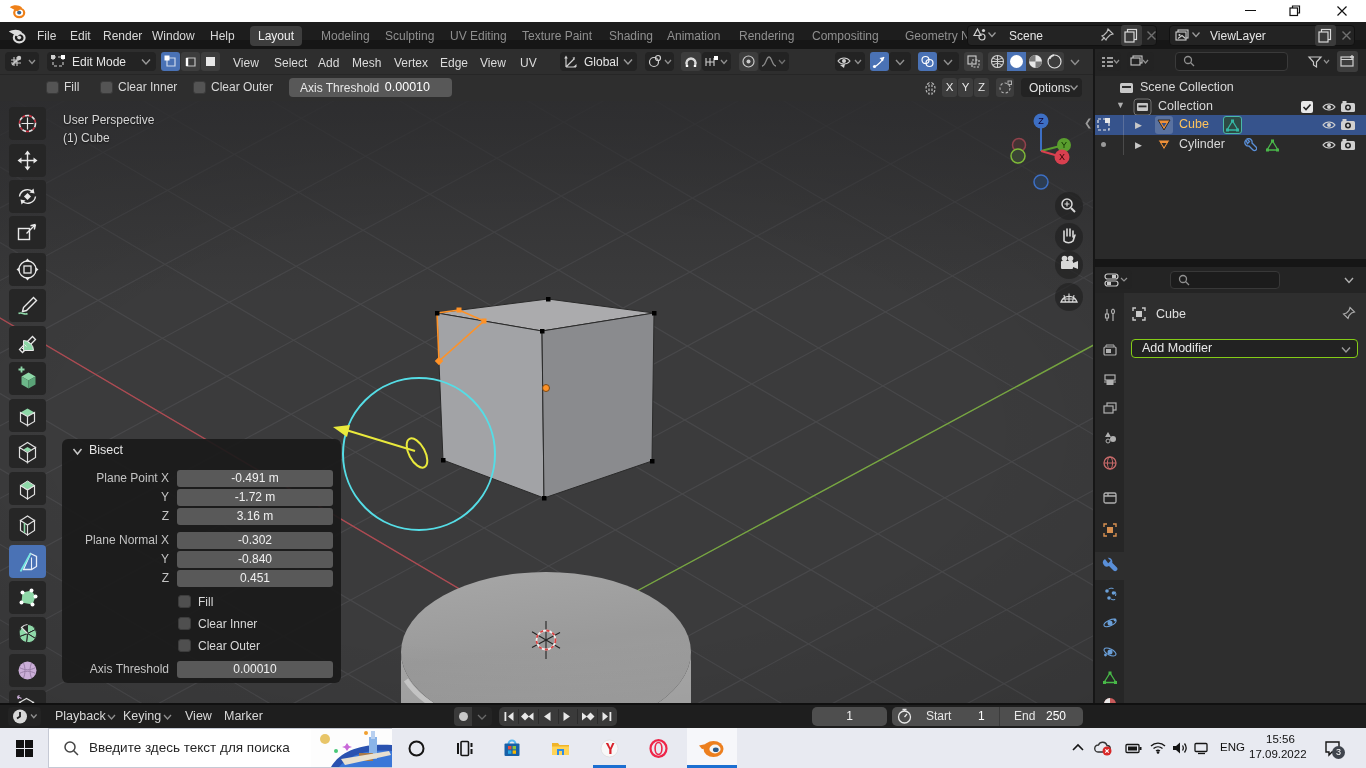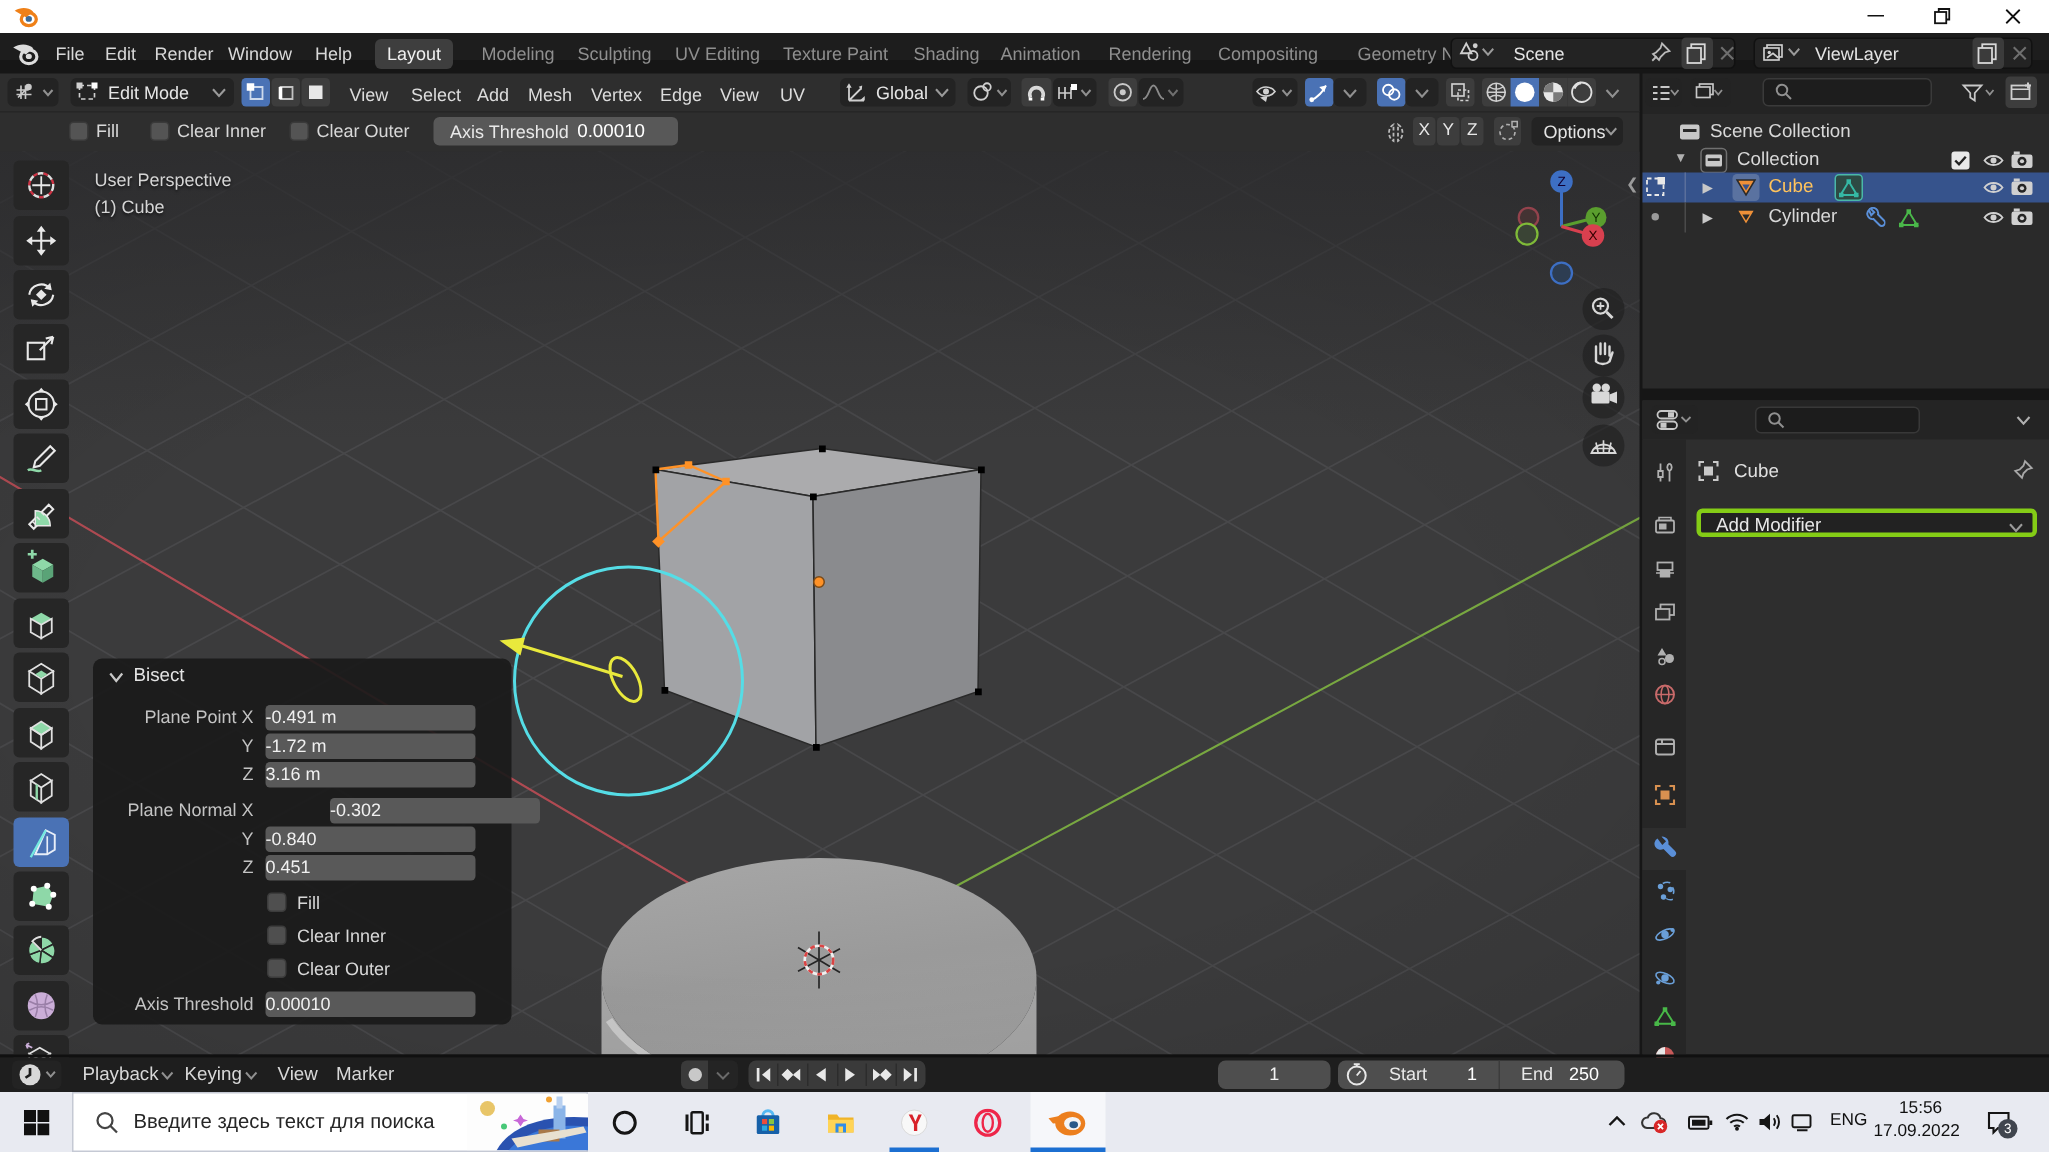--- a/index.html
+++ b/index.html
@@ -23,21 +23,21 @@
 .chk{position:absolute;width:13px;height:13px;background:#545454;border:1px solid #3a3a3a;border-radius:3px;}
 .lbl{position:absolute;font-size:12px;color:#d8d8d8;}
 
 #viewport{left:0;top:101px;width:1093px;height:602px;background:#3b3b3c;overflow:hidden;}
 #vptext{left:63px;top:10px;font-size:12px;color:#d5d5d5;text-shadow:0 1px 2px rgba(0,0,0,.6);line-height:18px;}
 
 .tbtn{position:absolute;left:9px;width:37px;height:33px;background:#262626;border-radius:4px;}
 .tbtn.sel{background:#4a72b5;}
 
 #bisect{left:62px;top:439px;width:279px;height:244px;background:rgba(26,26,26,0.92);border-radius:6px;color:#c8c8c8;}
-.bfield{position:absolute;left:115px;width:140px;height:17px;background:#595959;border-radius:3px;color:#f0f0f0;font-size:12px;line-height:17px;}
+.bfield{position:absolute;left:115px;width:156px;height:17px;background:#595959;border-radius:3px;color:#f0f0f0;font-size:12px;text-align:center;line-height:17px;}
 .blabel{position:absolute;right:172px;font-size:12px;color:#c3c3c3;text-align:right;width:110px;line-height:17px;}
 .bchk{position:absolute;left:116px;width:13px;height:13px;background:#4f4f4f;border:1px solid #3c3c3c;border-radius:3px;}
 .bchklbl{position:absolute;left:136px;font-size:12px;color:#d8d8d8;line-height:15px;}
 
 #outliner{left:1095px;top:49px;width:271px;height:210px;background:#2a2a2a;}
 #outlhdr{left:1095px;top:49px;width:271px;height:27px;background:#242424;}
 #props{left:1095px;top:267px;width:271px;height:436px;background:#2e2e2e;}
 #propshdr{left:1095px;top:267px;width:271px;height:26px;background:#242424;}
 #propstrip{left:1095px;top:293px;width:29px;height:410px;background:#262626;}
 .orow{position:absolute;left:1095px;width:271px;height:20px;font-size:12.5px;color:#d8d8d8;}
@@ -754,21 +754,21 @@
       </svg>
     </div>
 <div class="abs" style="left:27px;top:4px;font-size:12.5px;color:#e4e4e4;">Bisect</div>
 <div class="blabel" style="top:31px;">Plane Point X</div>
     <div class="bfield" style="top:31px;">-0.491 m</div>
 <div class="blabel" style="top:50px;">Y</div>
     <div class="bfield" style="top:50px;">-1.72 m</div>
 <div class="blabel" style="top:69px;">Z</div>
     <div class="bfield" style="top:69px;">3.16 m</div>
 <div class="blabel" style="top:93px;">Plane Normal X</div>
-    <div class="bfield" style="top:93px;margin-left:43px;">-0.302</div>
+    <div class="bfield" style="top:93px;">-0.302</div>
 <div class="blabel" style="top:112px;">Y</div>
     <div class="bfield" style="top:112px;">-0.840</div>
 <div class="blabel" style="top:131px;">Z</div>
     <div class="bfield" style="top:131px;">0.451</div>
 <div class="bchk" style="top:156px;"></div>
     <div class="bchklbl" style="top:156px;">Fill</div>
 <div class="bchk" style="top:178px;"></div>
     <div class="bchklbl" style="top:178px;">Clear Inner</div>
 <div class="bchk" style="top:200px;"></div>
     <div class="bchklbl" style="top:200px;">Clear Outer</div>
@@ -927,21 +927,21 @@
       <path d="M2 5 V2 H5 M11 2 H14 V5 M14 11 V14 H11 M5 14 H2 V11" stroke="#c8c8c8" stroke-width="1.4" fill="none"></path>
       <rect x="5" y="5" width="6" height="6" fill="#c8c8c8"></rect>
     </svg>
   </div>
 <div class="abs" style="left:1156px;top:307px;font-size:12.5px;color:#e0e0e0;">Cube</div>
 <div class="abs" style="left:1342px;top:306px;">
     <svg class="ico" width="14" height="14" viewBox="0 0 14 14" style="">
       <path d="M8 1.5 L12.5 6 L9.5 7 L7 9.5 L6 12.5 L1.5 8 L4.5 7 L7 4.5 Z" fill="none" stroke="#a8a8a8" stroke-width="1.2"></path>
     </svg>
   </div>
-<div class="abs" style="left:1131px;top:339px;width:227px;height:19px;background:#222222;border:3px solid #84cc16;border-radius:4px;">
+<div class="abs" style="left:1131px;top:339px;width:227px;height:19px;background:#222222;border:1px solid #84cc16;border-radius:4px;">
     <span style="position:absolute;left:10px;top:1px;font-size:12.5px;color:#e8e8e8;">Add Modifier</span>
     <svg class="ico" width="10" height="10" viewBox="0 0 10 10" style="position:absolute;right:6px;top:5px;">
       <path d="M1 2.5 L5 7 L9 2.5" stroke="#9a9a9a" stroke-width="1.4" fill="none"></path>
     </svg>
   </div>
 <div class="abs" style="left:1095px;top:552px;width:29px;height:28px;background:#2e2e2e;"></div>
 <div class="abs" style="left:1102px;top:307px;">
     <svg class="ico" width="16" height="16" viewBox="0 0 16 16" style="">
       <path d="M5 2 v5 M5 11 v3 M3.5 7 h3 l0 4 h-3 Z" stroke="#b0b0b0" stroke-width="1.2" fill="none"></path>
       <path d="M11 2 c-2 1 -2 4 0 5 v7 m0 -7 c2 -1 2 -4 0 -5" stroke="#b0b0b0" stroke-width="1.2" fill="none"></path>

